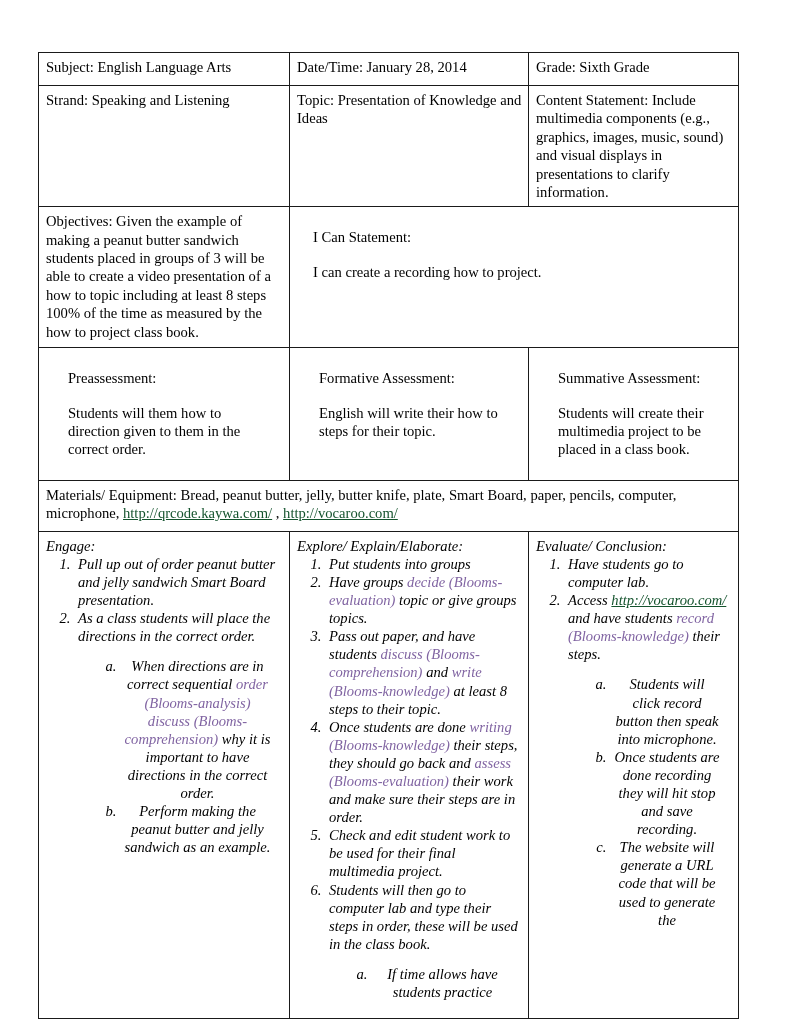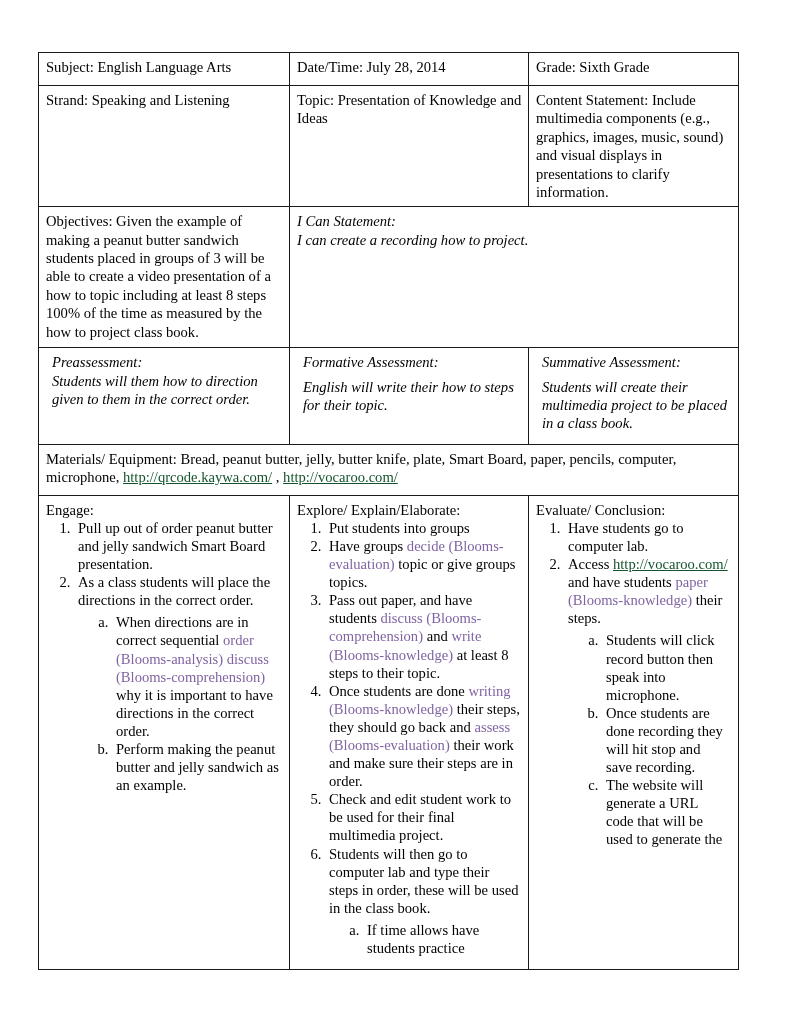--- a/index.html
+++ b/index.html
@@ -37,35 +37,36 @@
   col.c1 { width: 251px; }
   col.c2 { width: 239px; }
   col.c3 { width: 210px; }
 
   
   tr.r-head td      { height: 22px; }
   tr.r-strand td    { height: 95px; }
   tr.r-objectives td{ height: 130px; }
   tr.r-assess td    { height: 85px; padding-left: 13px; }
   tr.r-materials td { height: 40px; }
-  tr.r-body td      { height: 463px; }
-
-  .cell-lines > div { margin: 0; font-style: italic; }
+  tr.r-body td      { height: 463px; font-style: italic; }
+
+  .cell-lines > div { margin: 16px; }
   .spaced > div { margin-bottom: 6px; }
 
   
   ol.lvl1 {
     margin: 0 0 0 2px;
     padding-left: 26px;
     list-style-type: decimal;
   }
   ol.lvl2 {
-    margin: 4px;
+    margin: 12px;
     padding-left: 30px;
     list-style-type: lower-alpha;
+    text-align: center;
   }
   ol.lvl1 > li { padding-left: 4px; margin: 0; }
   ol.lvl2 > li { padding-left: 4px; margin: 0; }
   .sec-title { margin-bottom: 0px; }
 
   .bloom { color: #8064A2; }
   a.link, .link {
     color: #14532d;
     text-decoration: underline;
   }
@@ -81,21 +82,21 @@
         <col class="c2">
         <col class="c3">
     </colgroup>
     <tbody>
 
       <tr class="r-head">
         <td>
           <div>Subject:  English Language Arts</div>
         </td>
         <td>
-          <div>Date/Time: July 28, 2014</div>
+          <div>Date/Time: January 28, 2014</div>
         </td>
         <td>
           <div>Grade: Sixth Grade</div>
         </td>
       </tr>
 
       <tr class="r-strand">
         <td>
           <div>Strand: Speaking and Listening</div>
         </td>
@@ -197,21 +198,21 @@
           </ol>
         </td>
 
         <td class="body-cell">
           <div class="sec-title">Evaluate/ Conclusion:</div>
           <ol class="lvl1">
             <li>
               <span>Have students go to computer lab.</span>
             </li>
             <li>
-              <span>Access </span><a class="link" href="#">http://vocaroo.com/</a><span> and have students </span><span class="bloom">paper (Blooms-knowledge)</span><span> their steps.</span>
+              <span>Access </span><a class="link" href="#">http://vocaroo.com/</a><span> and have students </span><span class="bloom">record (Blooms-knowledge)</span><span> their steps.</span>
               <ol class="lvl2">
                 <li>
                   <span>Students will click record button then speak into microphone.</span>
                 </li>
                 <li>
                   <span>Once students are done recording they will hit stop and save recording.</span>
                 </li>
                 <li>
                   <span>The website will generate a URL code that will be used to generate the</span>
                 </li>

